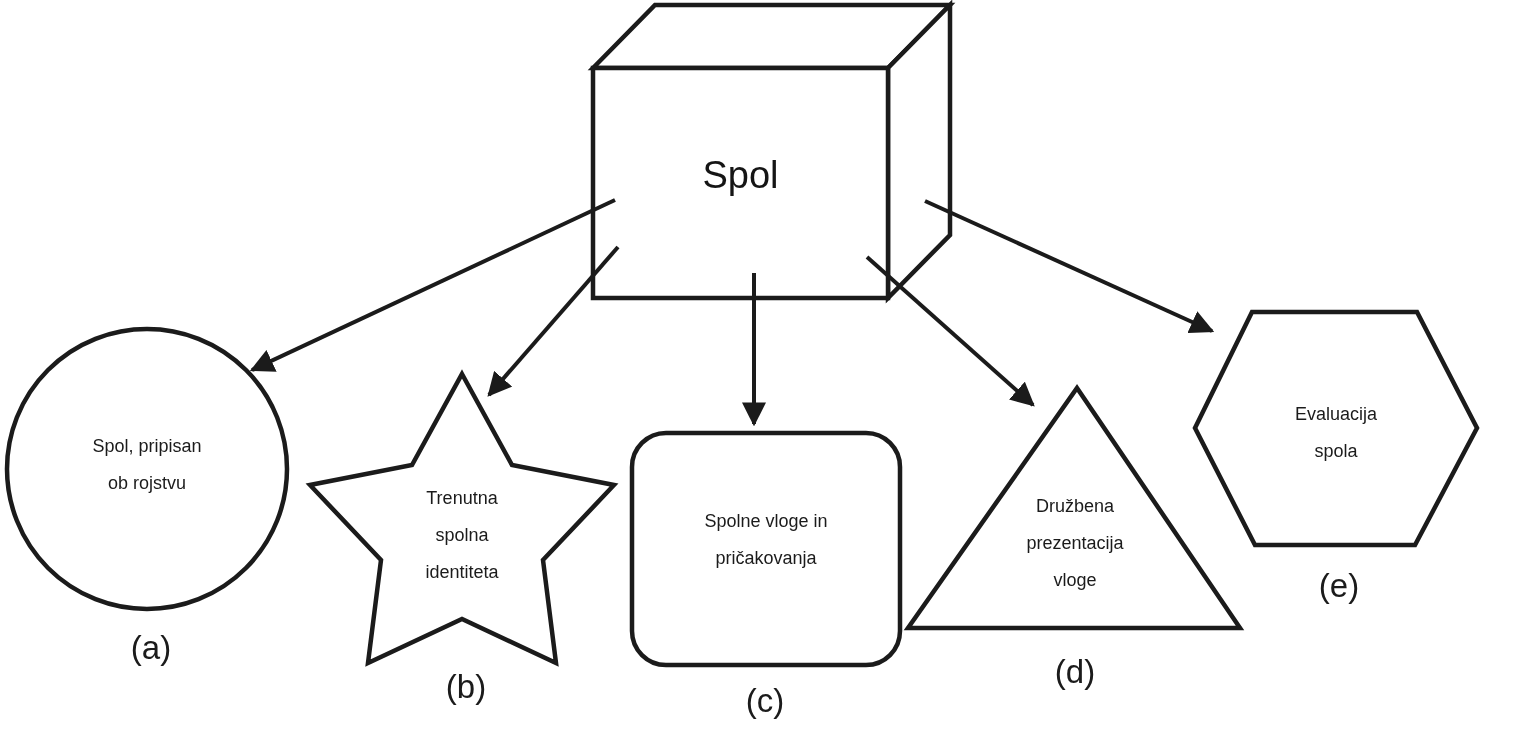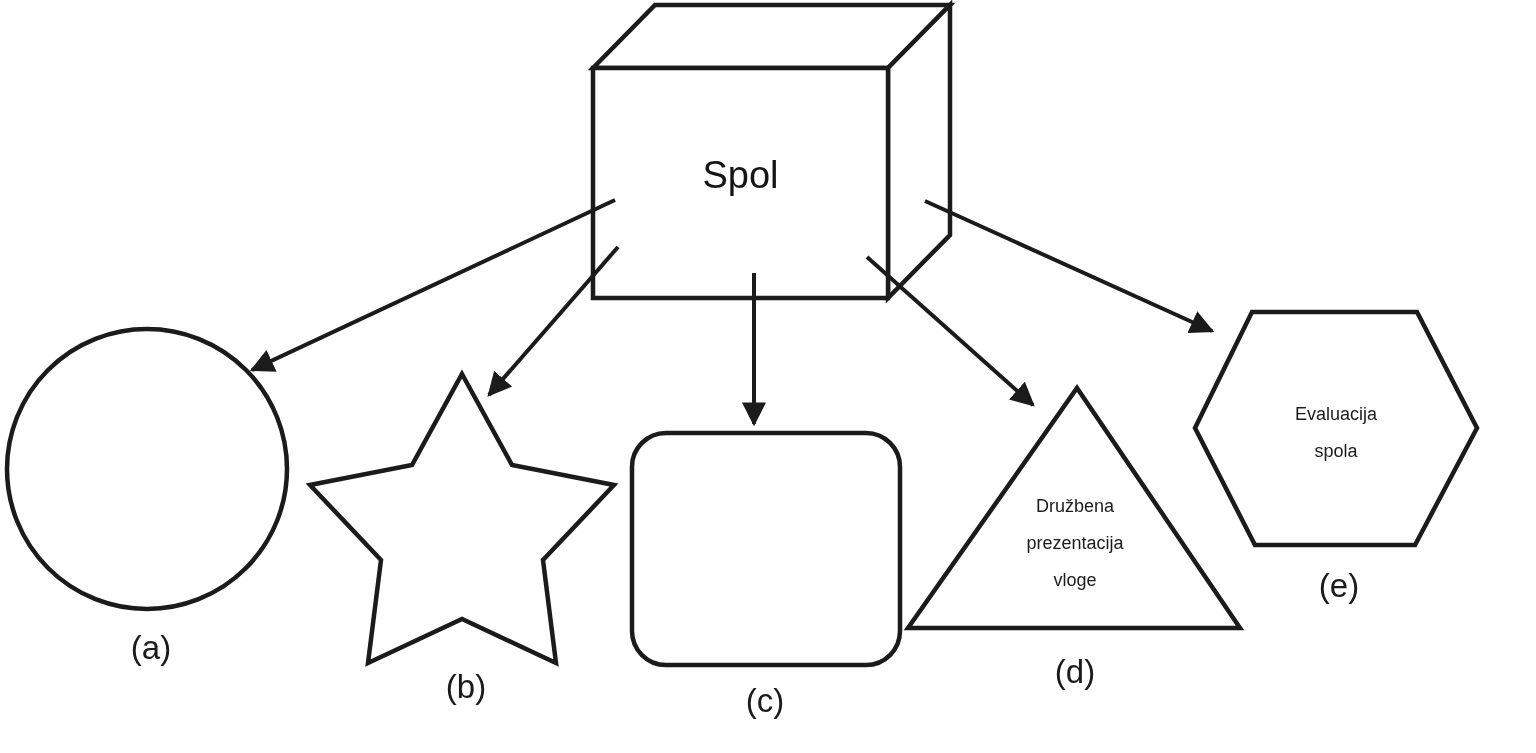--- a/index.html
+++ b/index.html
@@ -86,20 +86,27 @@
 
     <rect class="shape-stroke" x="632" y="433" width="268" height="232" rx="34" ry="34"></rect>
 
     <path class="shape-stroke" d="M1077 388 L1240 628 L908 628 Z"></path>
 
     <polygon class="shape-stroke" points="1252,312 1417,312 1477,428 1415,545 1255,545 1195,428"></polygon>
   </svg>
 
   <div class="cube-text" style="left:593px; top:152px; width:295px;">Spol</div>
 
+  <div class="node-text" style="left:27px; top:428px; width:240px;">Spol, pripisan
+ob rojstvu</div>
+  <div class="node-text" style="left:362px; top:480px; width:200px;">Trenutna
+spolna
+identiteta</div>
+  <div class="node-text" style="left:641px; top:503px; width:250px;">Spolne vloge in
+pričakovanja</div>
   <div class="node-text" style="left:973px; top:488px; width:204px;">Družbena
 prezentacija
 vloge</div>
   <div class="node-text" style="left:1236px; top:396px; width:200px;">Evaluacija
 spola</div>
 
   <div class="tag-text" style="left:101px; top:628px; width:100px;">(a)</div>
   <div class="tag-text" style="left:416px; top:667px; width:100px;">(b)</div>
   <div class="tag-text" style="left:715px; top:681px; width:100px;">(c)</div>
   <div class="tag-text" style="left:1025px; top:652px; width:100px;">(d)</div>

